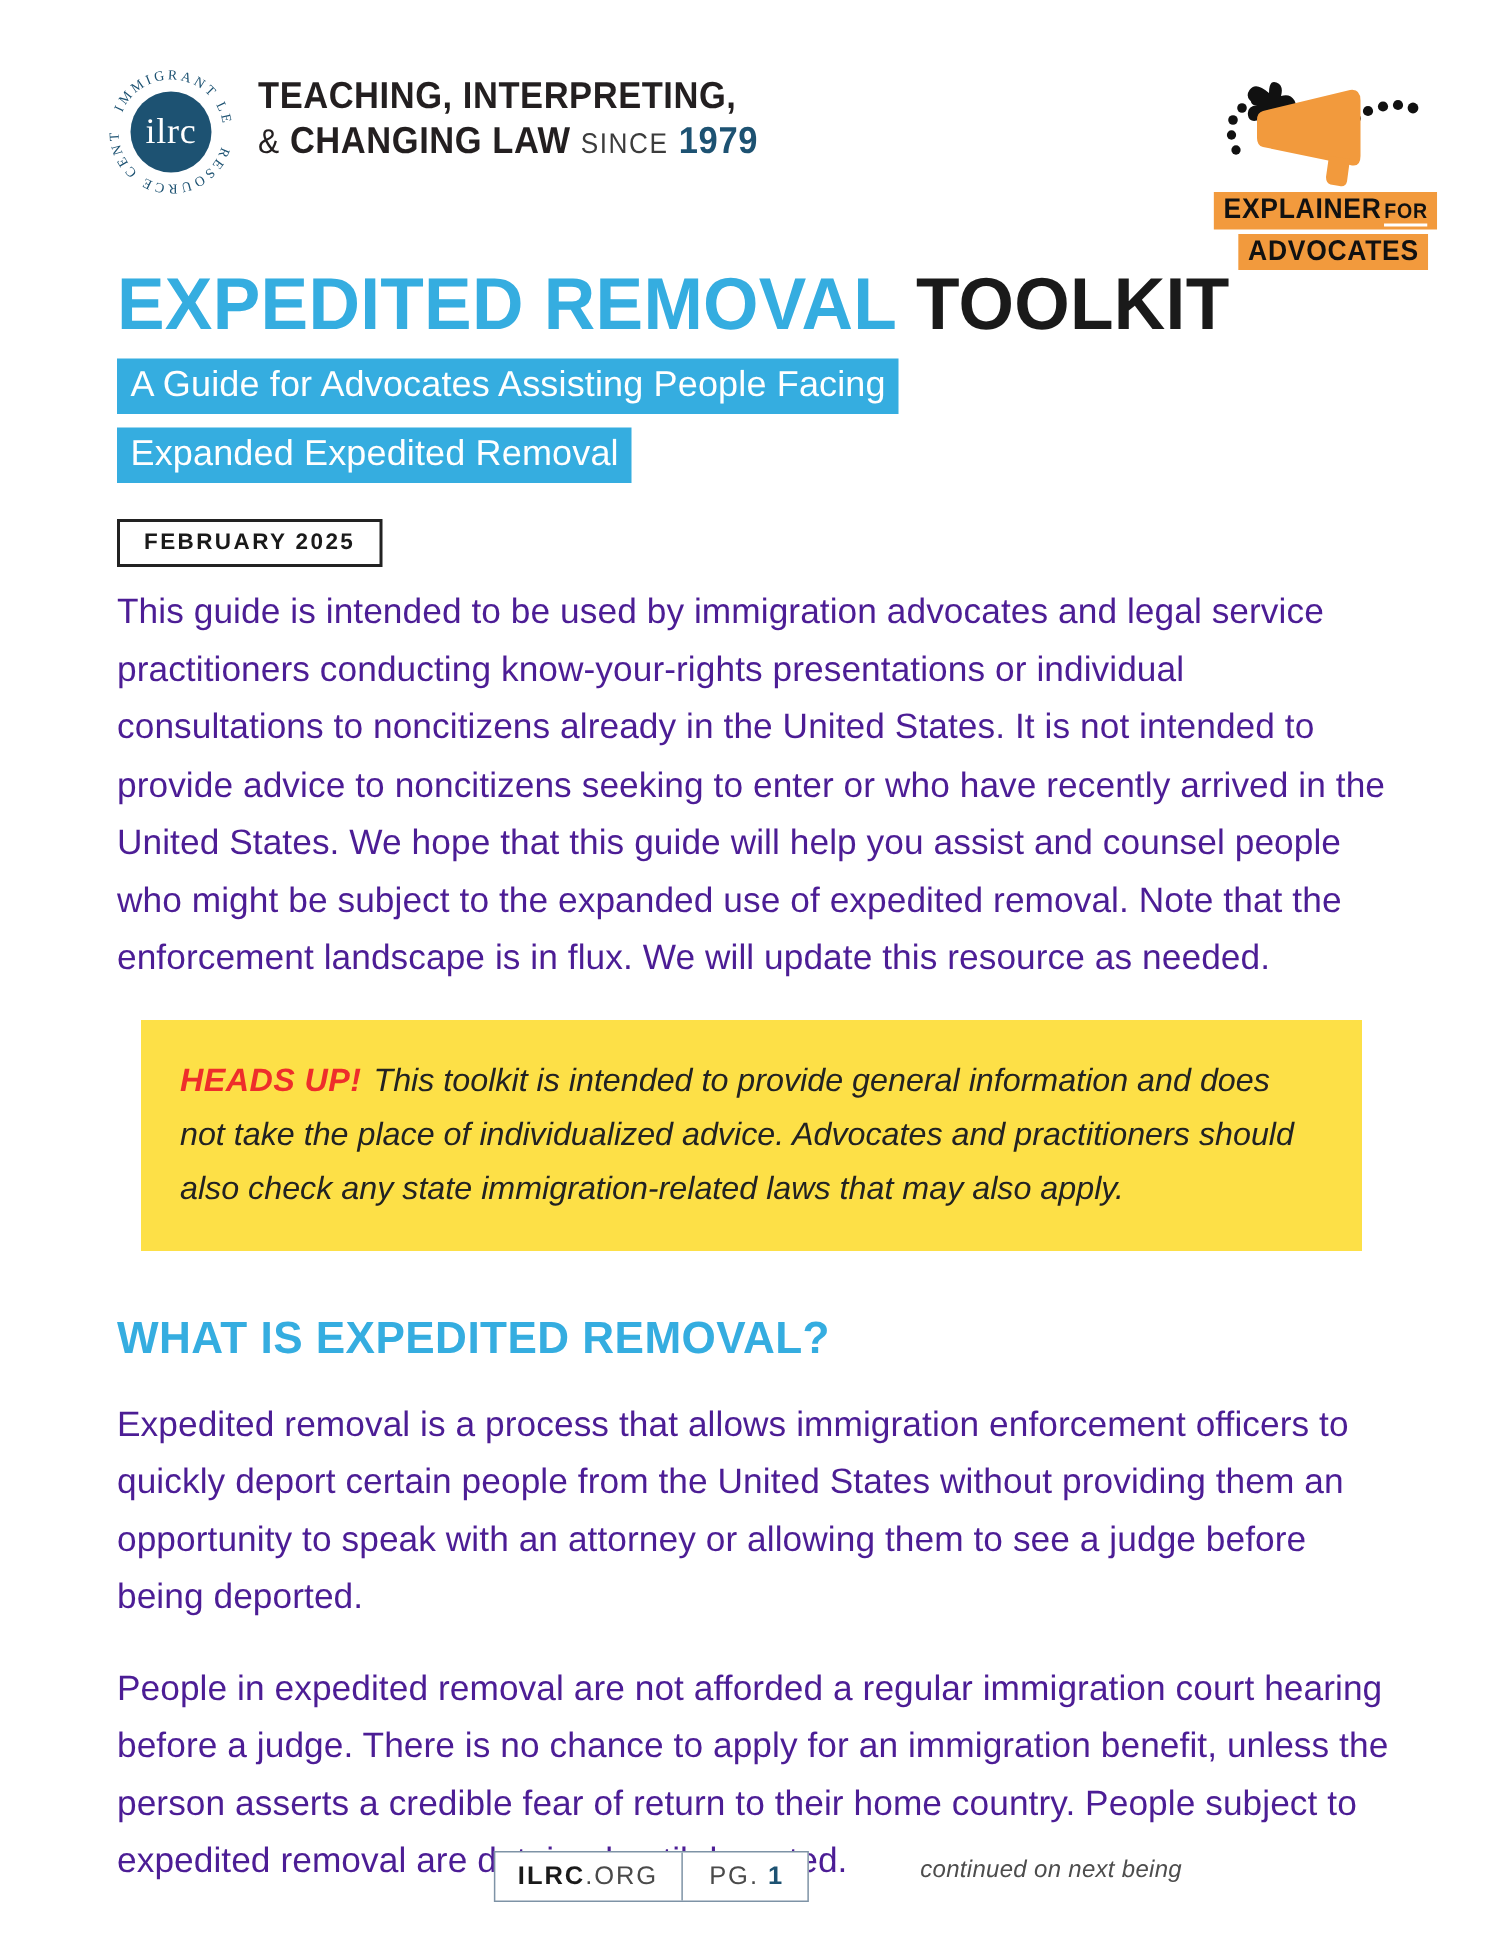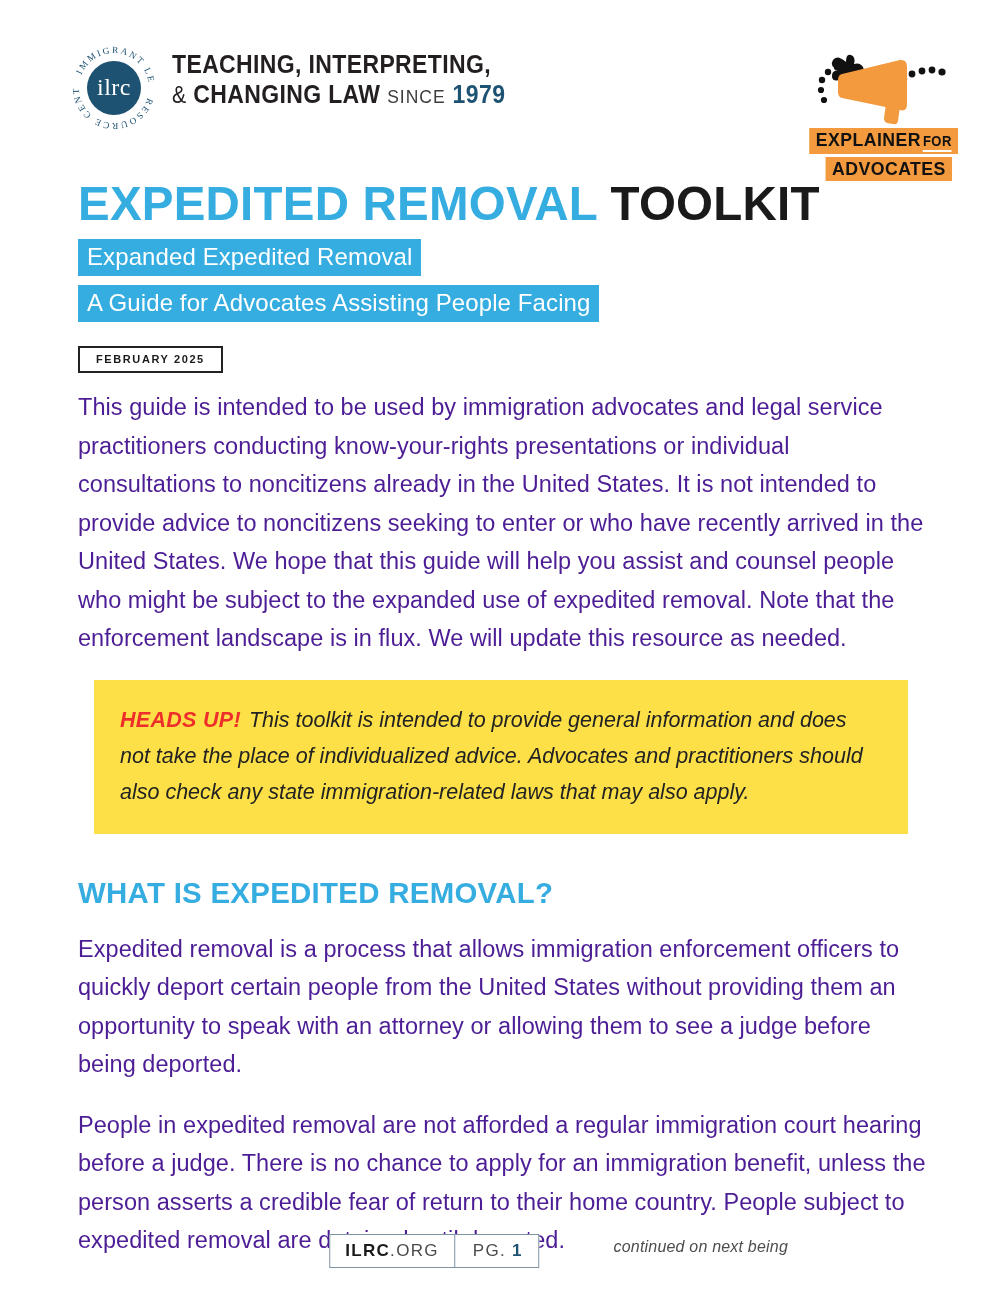--- a/index.html
+++ b/index.html
@@ -154,21 +154,21 @@
     letter-spacing: 0.1px;
   }
 
   .date-box {
     display: inline-block;
     margin-top: 15px;
     border: 2.5px solid #222222;
     padding: 5px 16px 6px 16px;
     font-family: "Liberation Sans Narrow", "Liberation Sans", sans-serif;
     font-weight: bold;
-    font-size: 11px;
+    font-size: 15px;
     letter-spacing: 1.6px;
     color: #1a1a1a;
   }
 
   
   .body-area {
     position: absolute;
     left: 78px; top: 388px;
     width: 848px;
   }
@@ -322,22 +322,22 @@
         <div class="badge-tag badge-tag-1"><span>EXPLAINER</span><span class="small">FOR</span></div>
         <div class="badge-tag badge-tag-2">ADVOCATES</div>
       </div>
     </div>
   </div>
 
   <div class="title-block">
     <h1 class="doc-title"><span class="t-blue">EXPEDITED REMOVAL</span> <span class="t-black">TOOLKIT</span></h1>
 
     <div class="subtitle-wrap">
+      <span class="subtitle-line"><span class="subtitle-hl">A Guide for Advocates Assisting People Facing</span></span>
       <span class="subtitle-line"><span class="subtitle-hl">Expanded Expedited Removal</span></span>
-      <span class="subtitle-line"><span class="subtitle-hl">A Guide for Advocates Assisting People Facing</span></span>
     </div>
 
     <div class="date-box">FEBRUARY 2025</div>
   </div>
 
   <div class="body-area">
 
     <p class="body-text">This guide is intended to be used by immigration advocates and legal service practitioners conducting know-your-rights presentations or individual consultations to noncitizens already in the United States. It is not intended to provide advice to noncitizens seeking to enter or who have recently arrived in the United States. We hope that this guide will help you assist and counsel people who might be subject to the expanded use of expedited removal. Note that the enforcement landscape is in flux. We will update this resource as needed.</p>
 
     <div class="callout">

